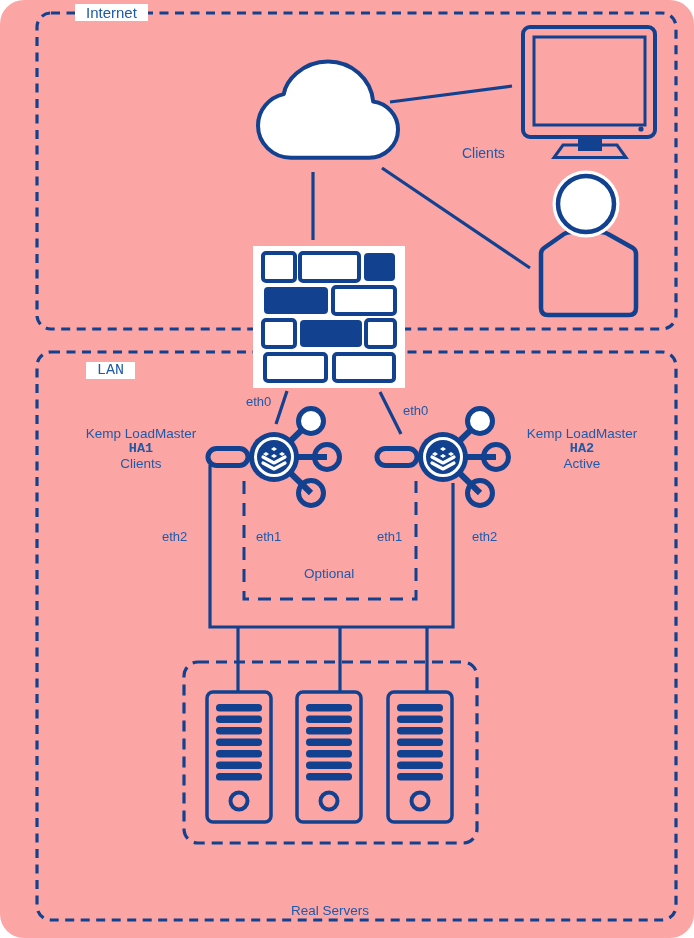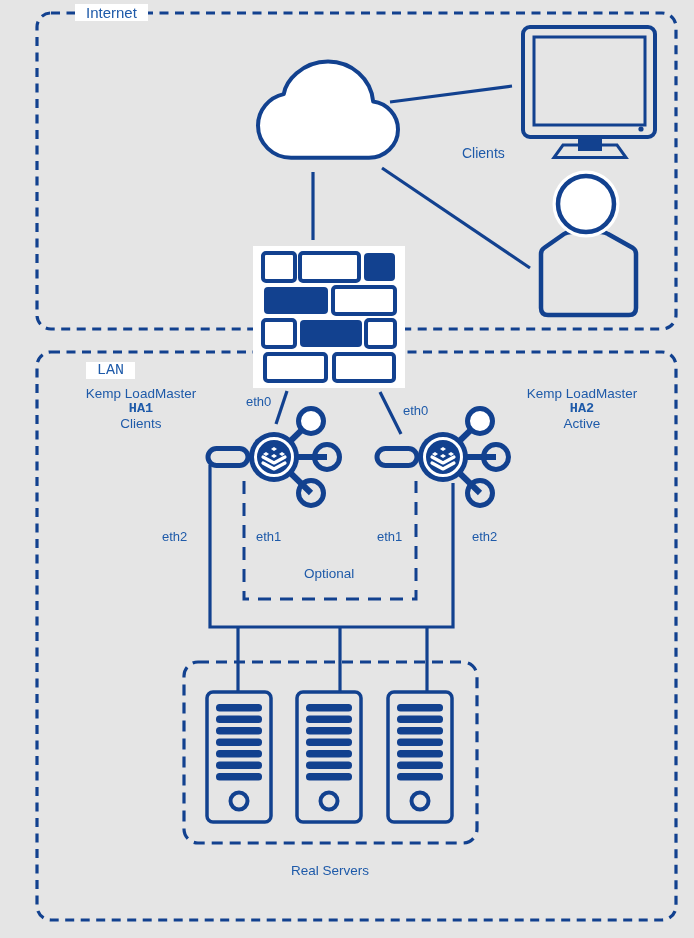--- a/index.html
+++ b/index.html
@@ -1,26 +1,26 @@
 <!DOCTYPE html>
 <html style="--line: #12418f; --text: #1e5aa9; --fill: #12418f;"><head>
 <meta charset="utf-8">
 <style>
   :root{
     --line:#12418f;
     --text:#1e5aa9;
     --fill:#12418f;
   }
   html,body{margin:0;padding:0;background:#ffffff;}
-  .stage{position:relative;width:694px;height:938px;background:#e5e5e5;overflow:hidden;
-         font-family:"Liberation Sans", sans-serif;}
+  .stage{position:relative;width:694px;height:938px;background:#fca5a5;overflow:hidden;
+         font-family:"Liberation Sans", sans-serif;border-radius:24px;}
   .stage svg{position:absolute;left:0;top:0;}
   .lbl{position:absolute;color:var(--text);font-size:13.5px;line-height:15px;white-space:nowrap;}
   .zone-lbl{font-size:15px;line-height:17px;background:#ffffff;padding:0 11px;}
-  .center{text-align:center;}
+  .center{text-align:center;margin-top:40px;}
   .bold{font-weight:bold;font-family:Liberation Mono, monospace;}
   .stroke{fill:none;stroke:var(--line);}
   .fillnavy{fill:var(--fill);stroke:none;}
   .white{fill:#ffffff;}
 </style>
 </head>
 <body>
 
 <div class="stage">
 

